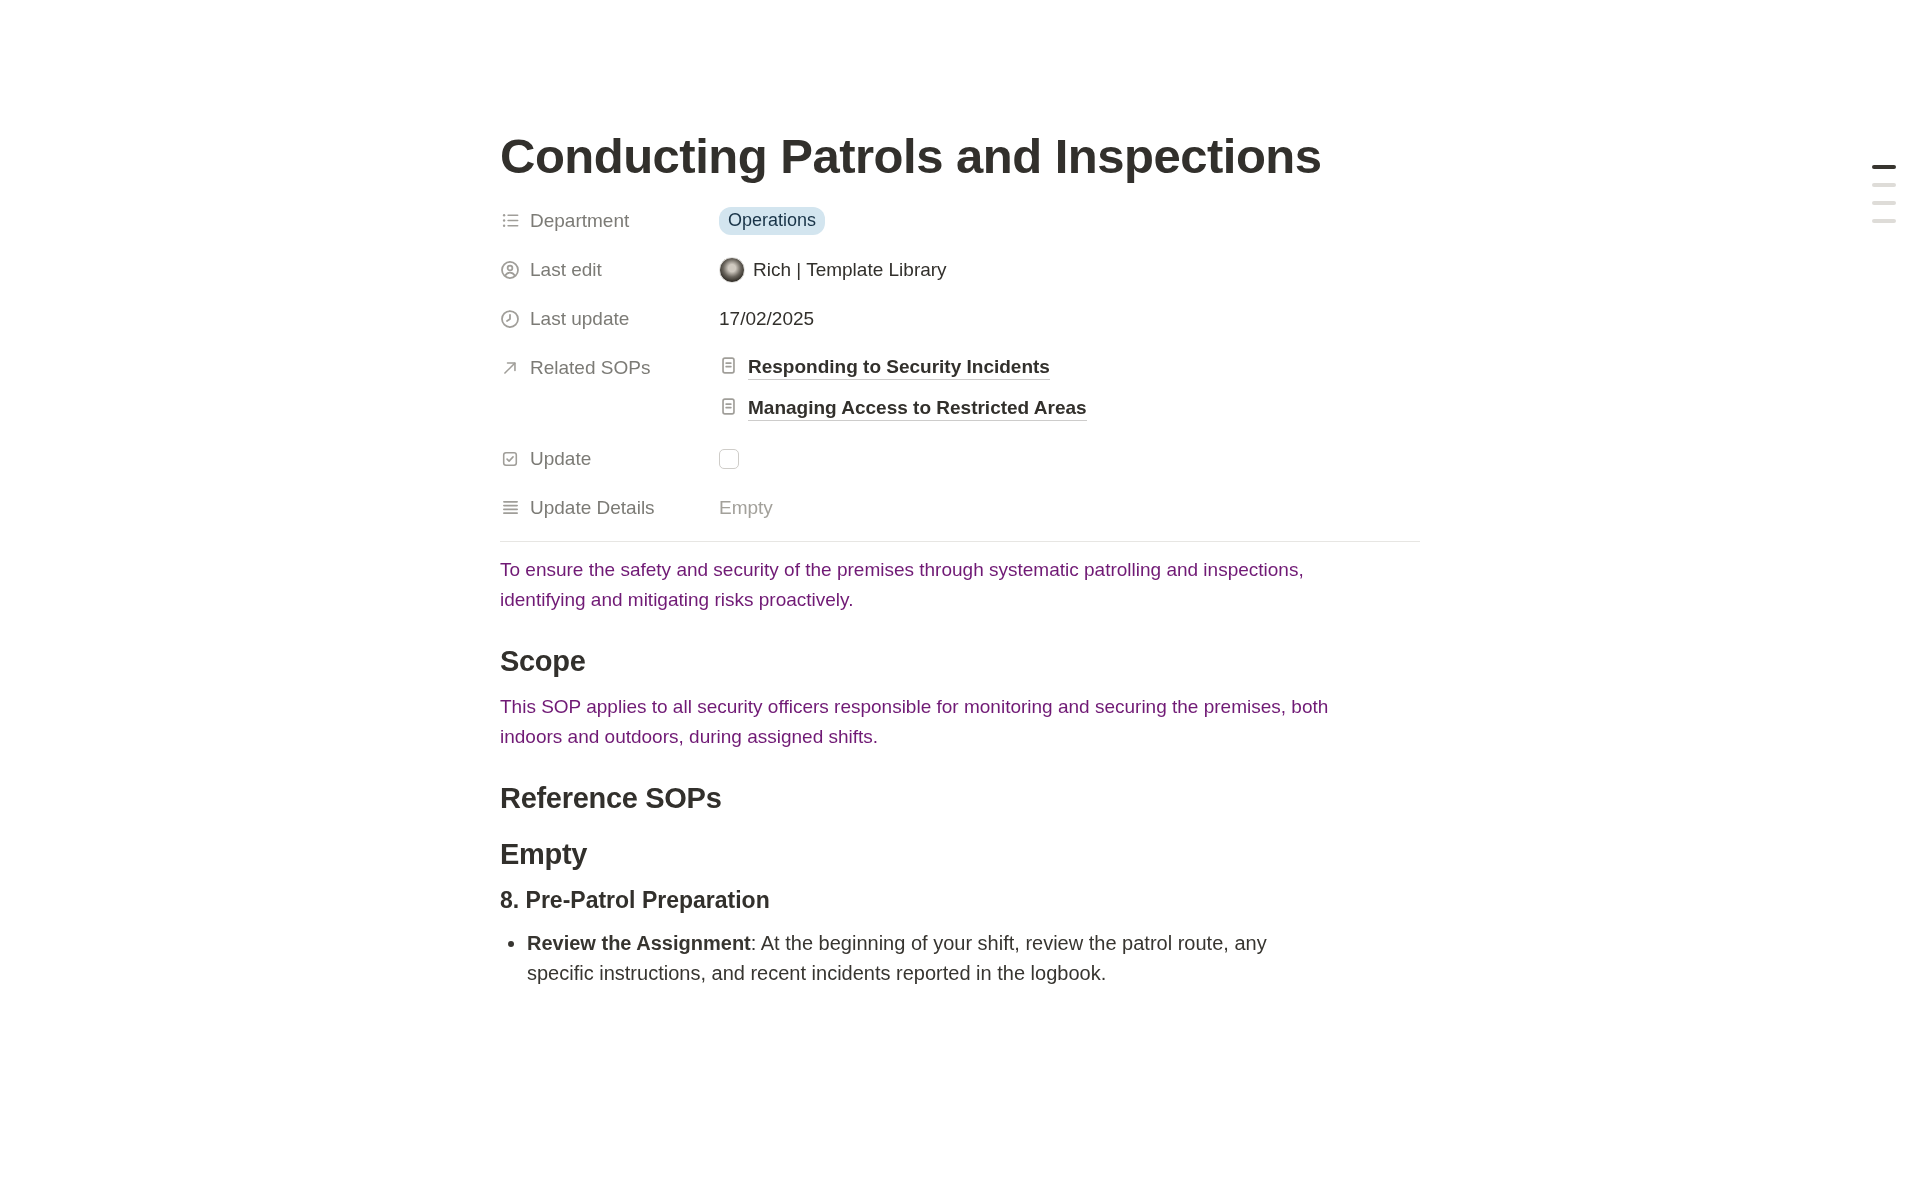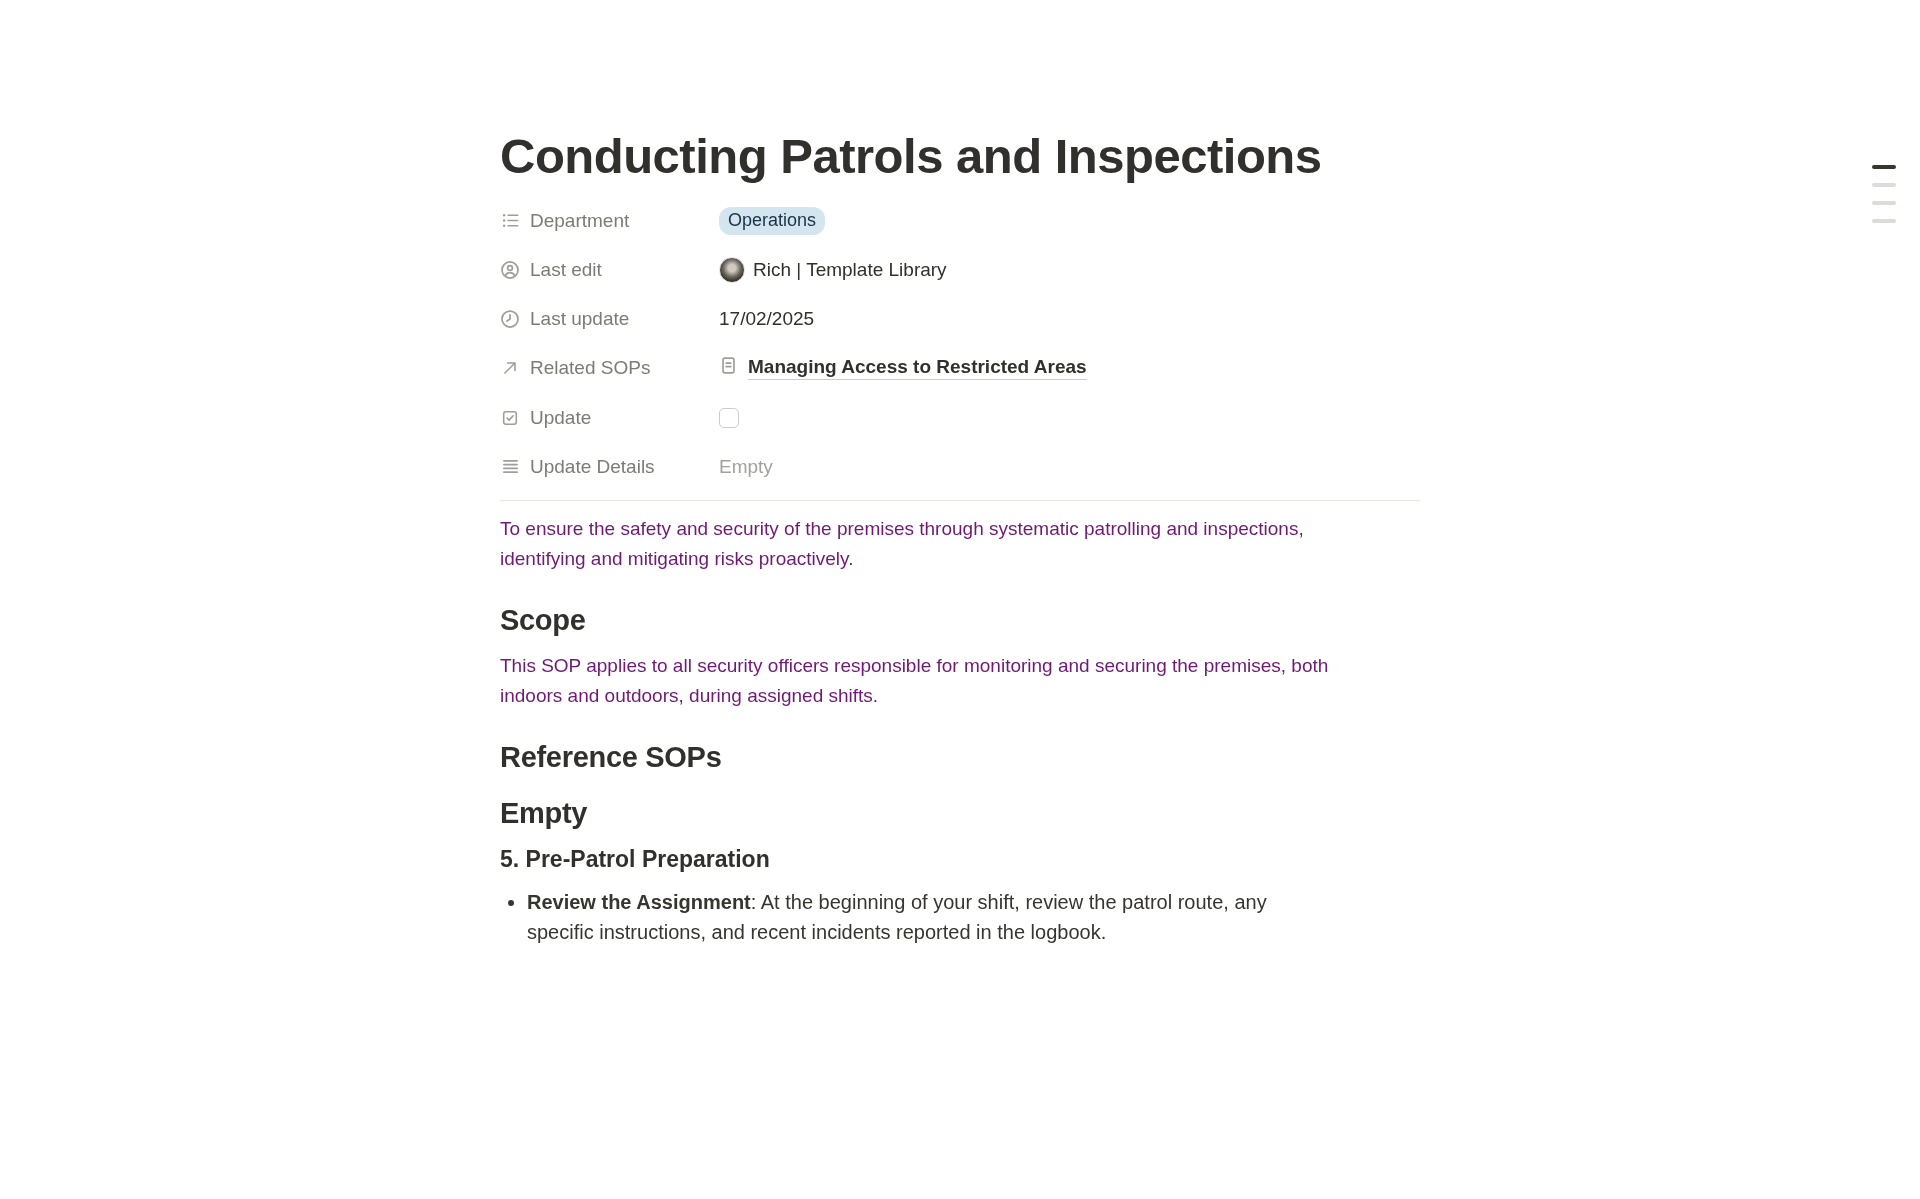--- a/index.html
+++ b/index.html
@@ -159,20 +159,30 @@
       </div>
       <div class="prop-value stack">
         <span class="link-row">
           <span class="picon">
             <svg width="19" height="19" viewBox="0 0 16 16">
               <rect class="st" x="3.4" y="1.8" width="9.2" height="12.4" rx="1.6"></rect>
               <line class="st" x1="6" y1="6" x2="10" y2="6"></line>
               <line class="st" x1="6" y1="9" x2="10" y2="9"></line>
             </svg>
           </span>
+          <a class="page-link">Responding to Security Incidents</a>
+        </span>
+        <span class="link-row">
+          <span class="picon">
+            <svg width="19" height="19" viewBox="0 0 16 16">
+              <rect class="st" x="3.4" y="1.8" width="9.2" height="12.4" rx="1.6"></rect>
+              <line class="st" x1="6" y1="6" x2="10" y2="6"></line>
+              <line class="st" x1="6" y1="9" x2="10" y2="9"></line>
+            </svg>
+          </span>
           <a class="page-link">Managing Access to Restricted Areas</a>
         </span>
       </div>
     </div>
 
     <div class="prop-row">
       <div class="prop-label">
         <span class="picon">
           <svg width="18" height="18" viewBox="0 0 16 16">
             <rect class="st" x="2.4" y="2.4" width="11.2" height="11.2" rx="2"></rect>
@@ -215,21 +225,21 @@
     <h2>Scope</h2>
     <p>This SOP applies to all security officers responsible for monitoring and securing the premises, both indoors and outdoors, during assigned shifts.</p>
   </div>
 
   <div class="section">
     <h2>Reference SOPs</h2>
   </div>
 
   <div class="section steps">
     <h2>Empty</h2>
-    <h3>5. Pre-Patrol Preparation</h3>
+    <h3>8. Pre-Patrol Preparation</h3>
     <ul>
       <li><b class="inline-bold">Review the Assignment</b><span>: At the beginning of your shift, review the patrol route, any specific instructions, and recent incidents reported in the logbook.</span></li>
     </ul>
   </div>
 
 </div>
 
 <div class="outline">
   <div class="bar active"></div>
   <div class="bar"></div>

